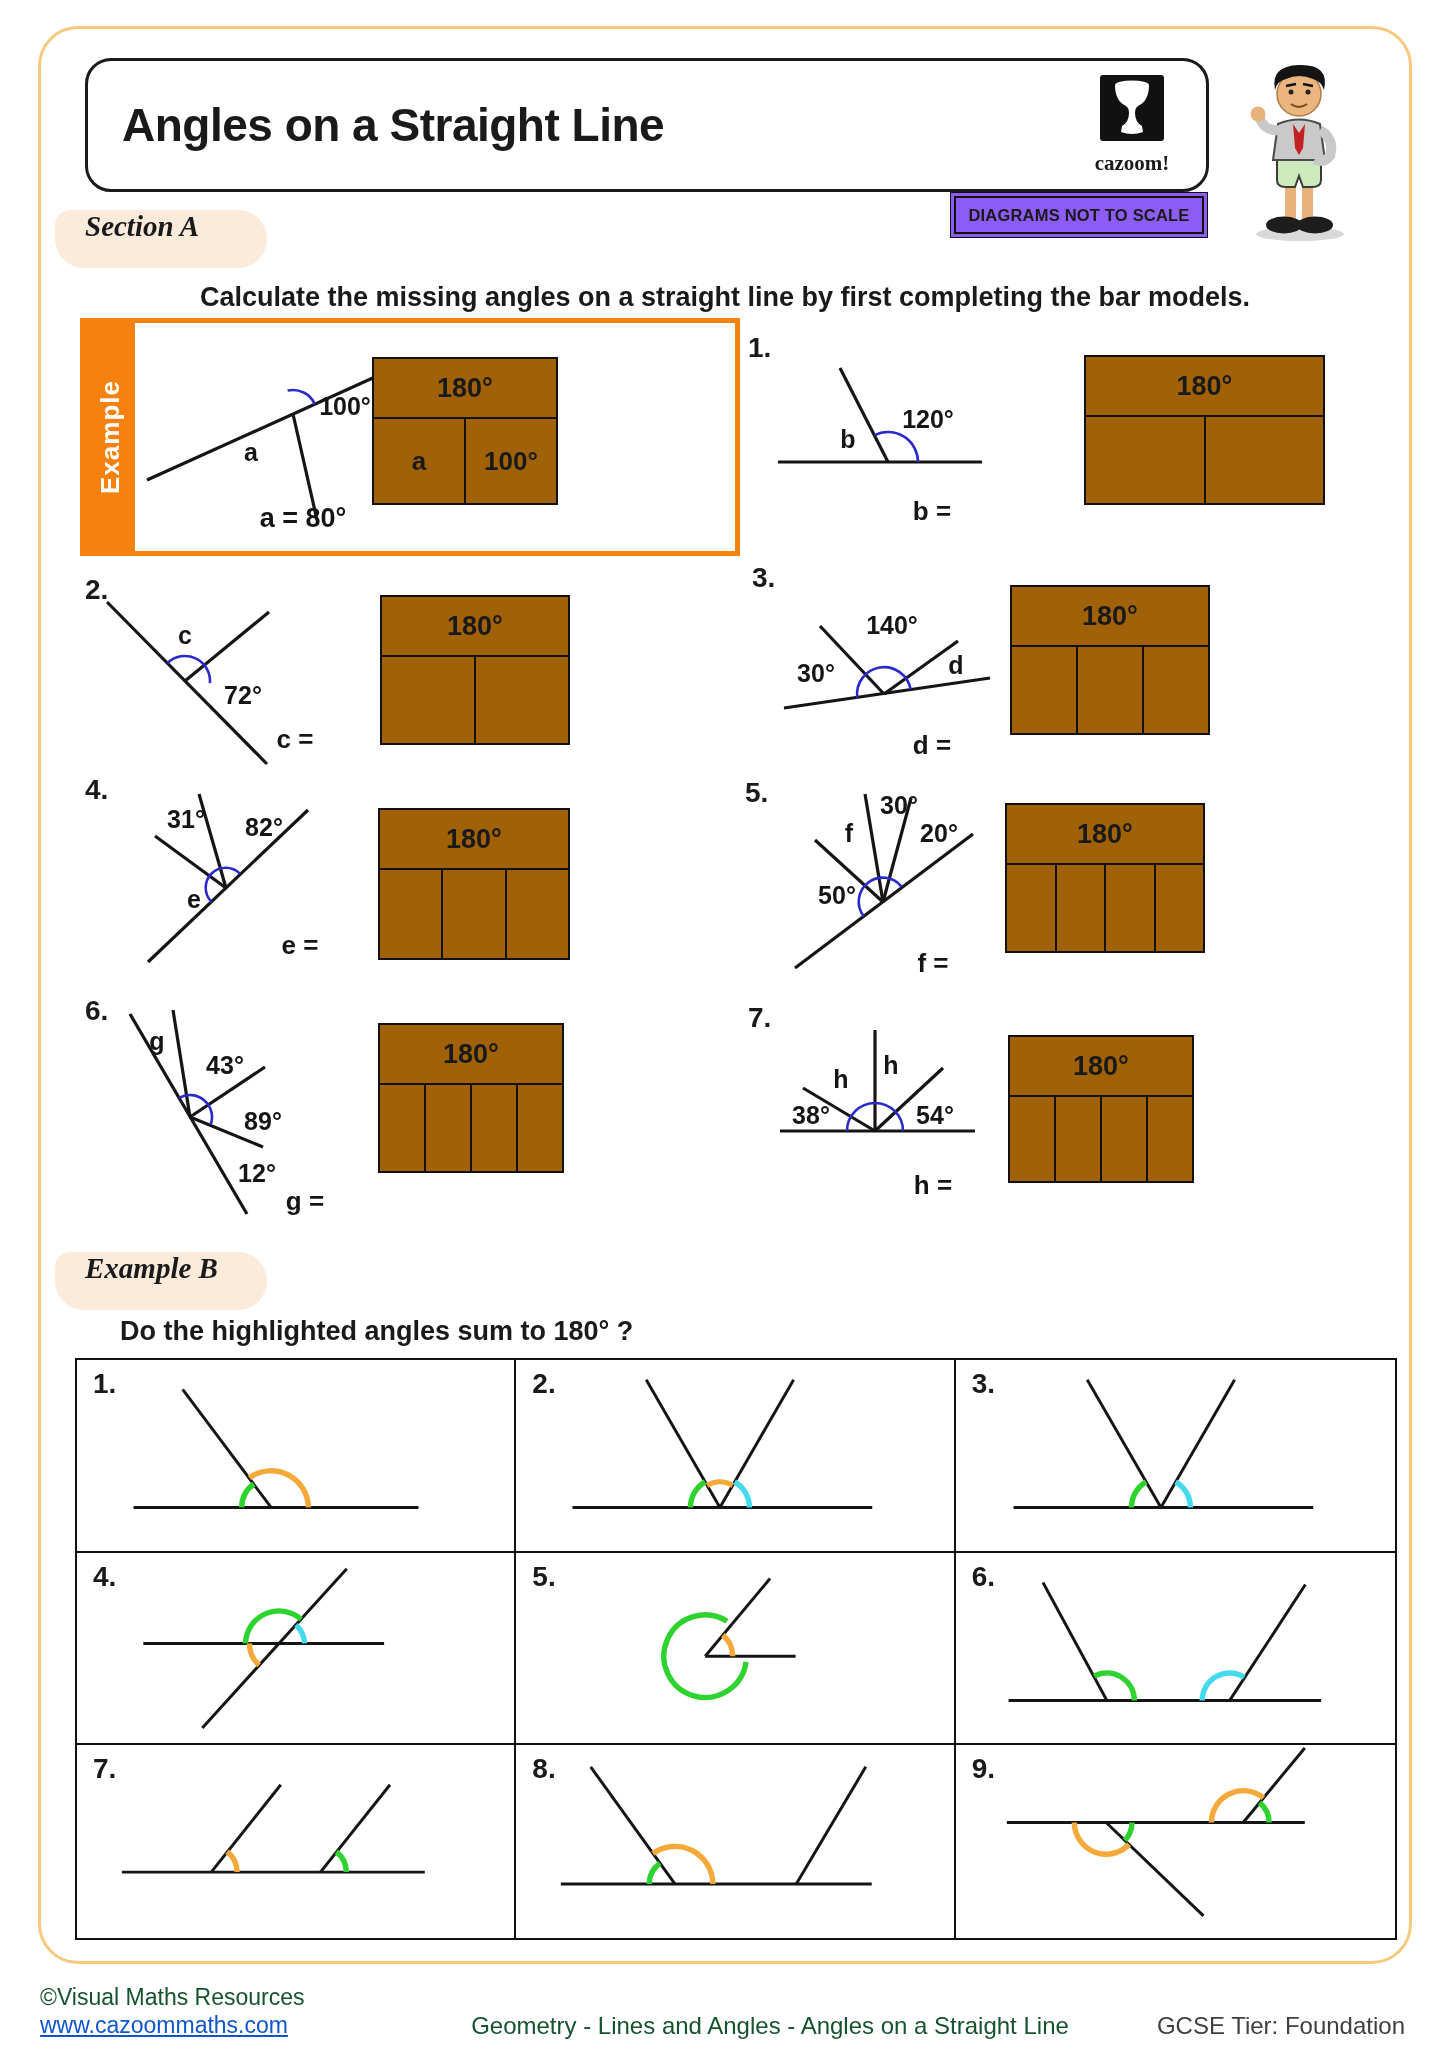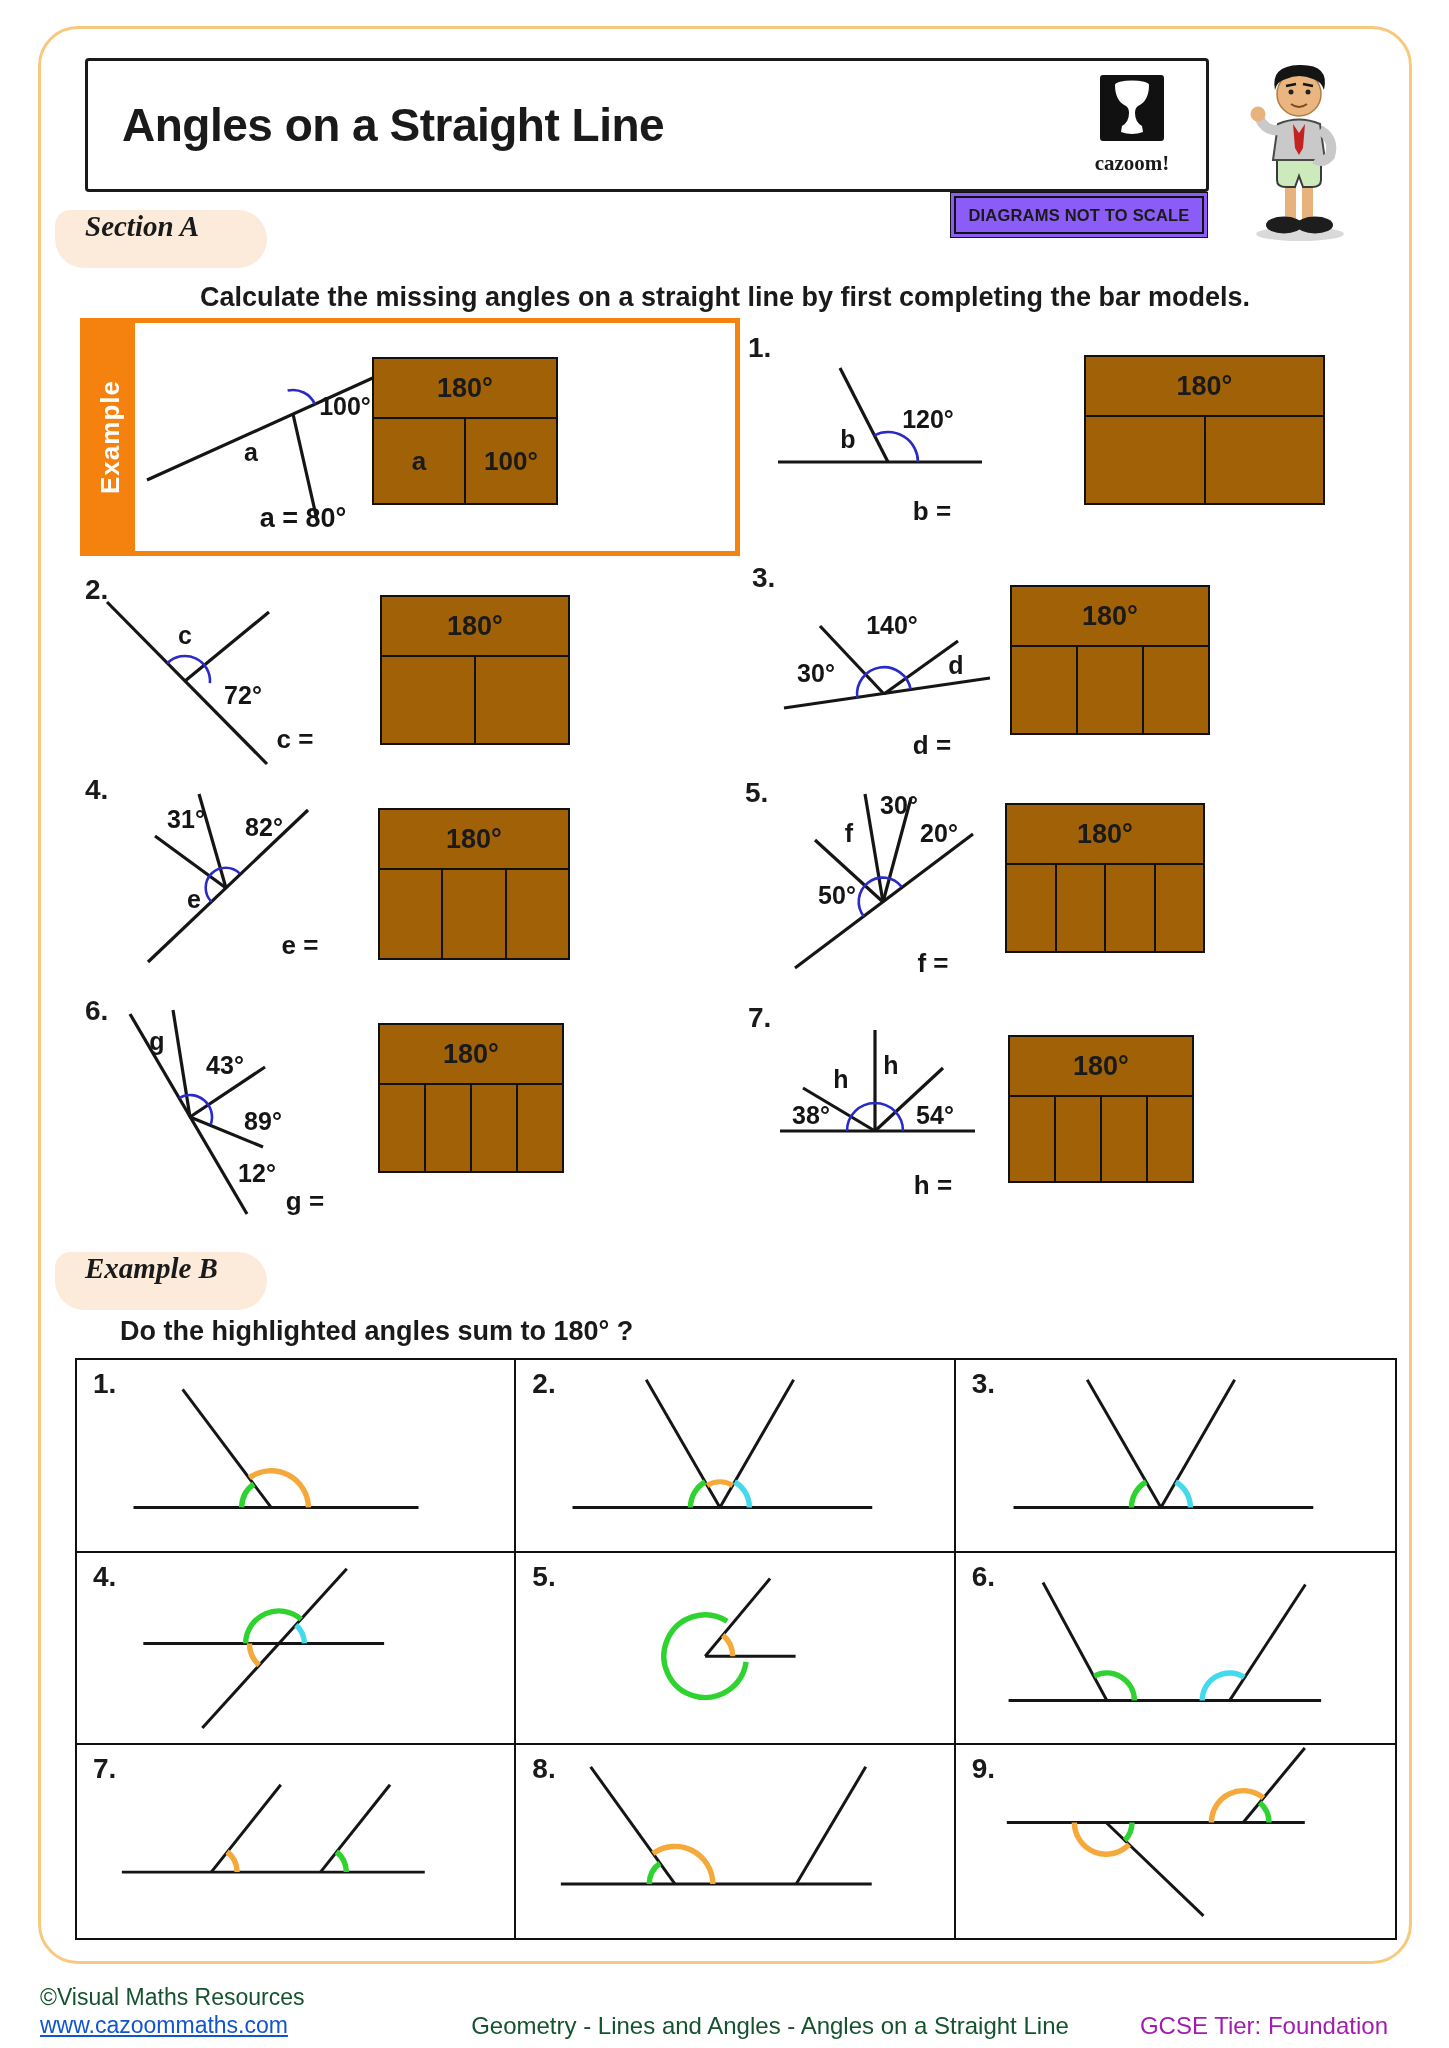--- a/index.html
+++ b/index.html
@@ -2,21 +2,21 @@
 <html><head>
 <meta charset="utf-8">
 <style>
   html,body{margin:0;padding:0;background:#ffffff;}
   #page{position:relative;width:1449px;height:2048px;background:#fff;
         font-family:"Liberation Sans",sans-serif;color:#1a1a1a;overflow:hidden;}
   .outer-border{position:absolute;left:38px;top:26px;width:1368px;height:1932px;
         border:3px solid #f6c97f;border-radius:40px;}
   
   .title-box{position:absolute;left:85px;top:58px;width:1118px;height:128px;
-        border:3.5px solid #1a1a1a;border-radius:4px;background:#fff;
+        border:3.5px solid #1a1a1a;border-radius:26px;background:#fff;
         display:flex;align-items:center;}
   .title-text{font-size:46px;font-weight:bold;padding-left:34px;letter-spacing:-0.5px;}
   .logo{position:absolute;right:26px;top:14px;width:96px;text-align:center;}
   .logo-square{width:64px;height:66px;background:#111;margin:0 auto;border-radius:3px;}
   .logo-word{font-family:"Liberation Serif",serif;font-weight:bold;font-size:21px;margin-top:10px;}
   .mascot{position:absolute;left:1238px;top:56px;width:120px;height:190px;}
   .scale-note-outer{position:absolute;left:950px;top:192px;width:258px;height:46px;
         border:1.5px solid #111;background:#8b5cf6;padding:3px;box-sizing:border-box;}
   .scale-note-inner{border:2.5px solid #111;height:100%;box-sizing:border-box;
         display:flex;align-items:center;justify-content:center;
@@ -57,21 +57,21 @@
   .sb-cell:nth-child(3n){border-right:none;}
   .sb-cell:nth-child(n+7){border-bottom:none;}
   .sb-num{position:absolute;left:16px;top:8px;font-size:28px;font-weight:bold;}
   .sb-cell svg{position:absolute;left:0;top:0;width:100%;height:100%;}
   
   .footer-copy{position:absolute;left:40px;top:1984px;font-size:23px;color:#14532d;}
   .footer-url{position:absolute;left:40px;top:2012px;font-size:23px;color:#1155cc;
         text-decoration:underline;}
   .footer-center{position:absolute;left:400px;top:2012px;width:740px;text-align:center;
         font-size:24px;color:#14532d;}
-  .footer-right{position:absolute;right:61px;top:2012px;font-size:24px;color:#a21caf;}
+  .footer-right{position:absolute;right:44px;top:2012px;font-size:24px;color:#404040;}
 </style>
 </head>
 <body>
 
 <div id="page">
   <div class="outer-border"></div>
 
   <div class="title-box">
     <div class="title-text">Angles on a Straight Line</div>
     <div class="logo">

